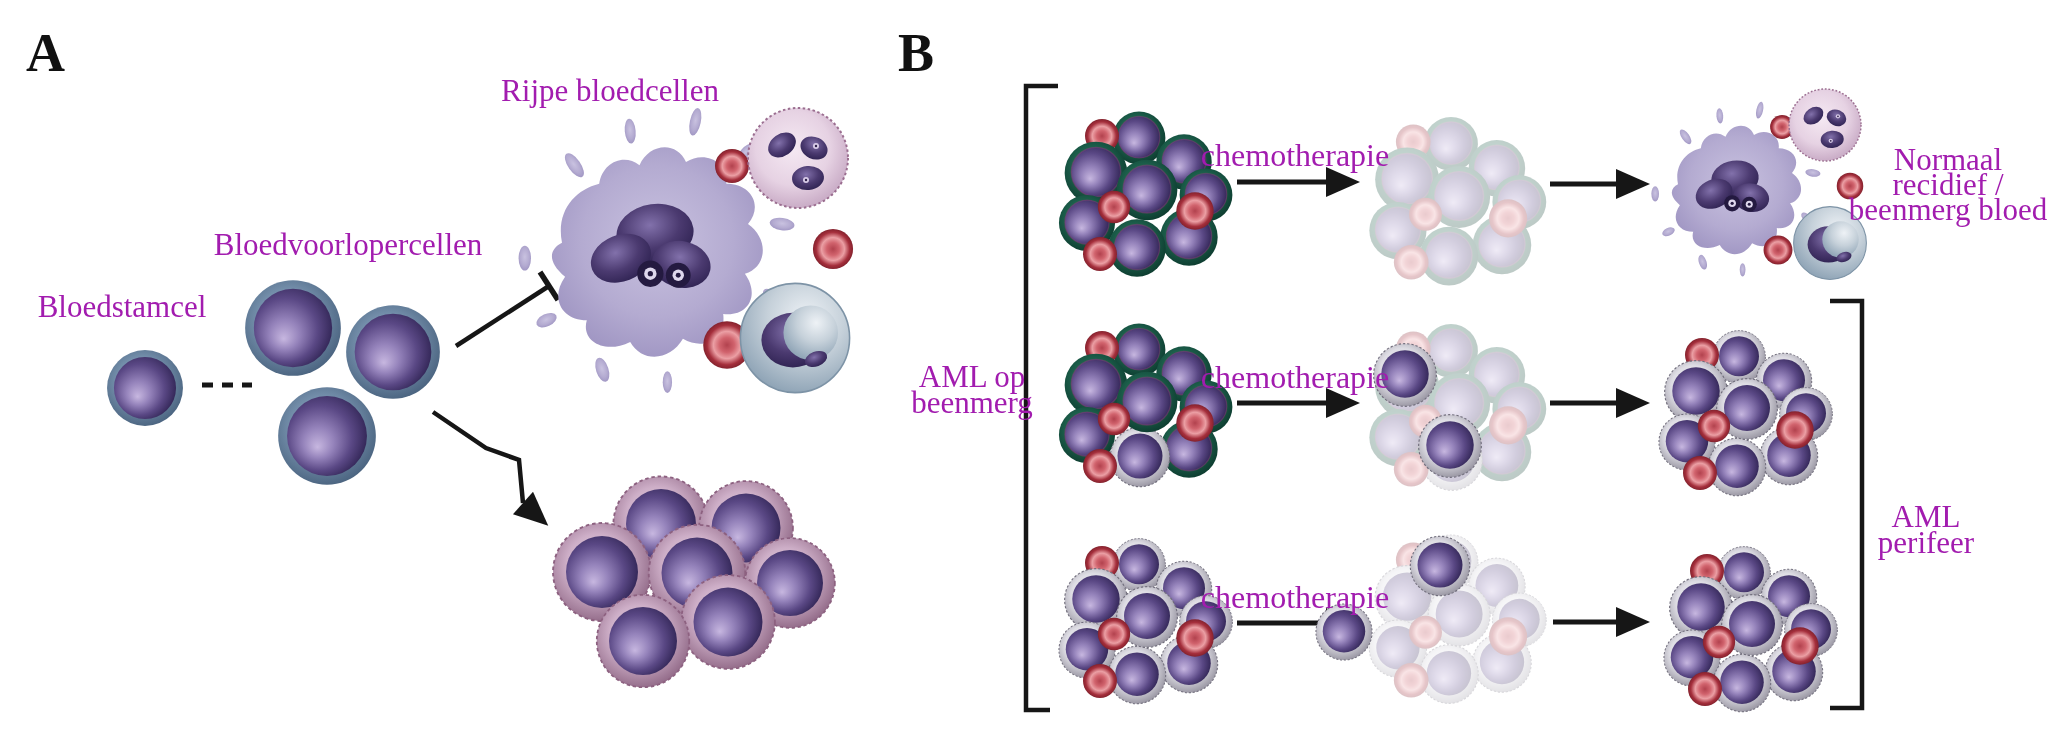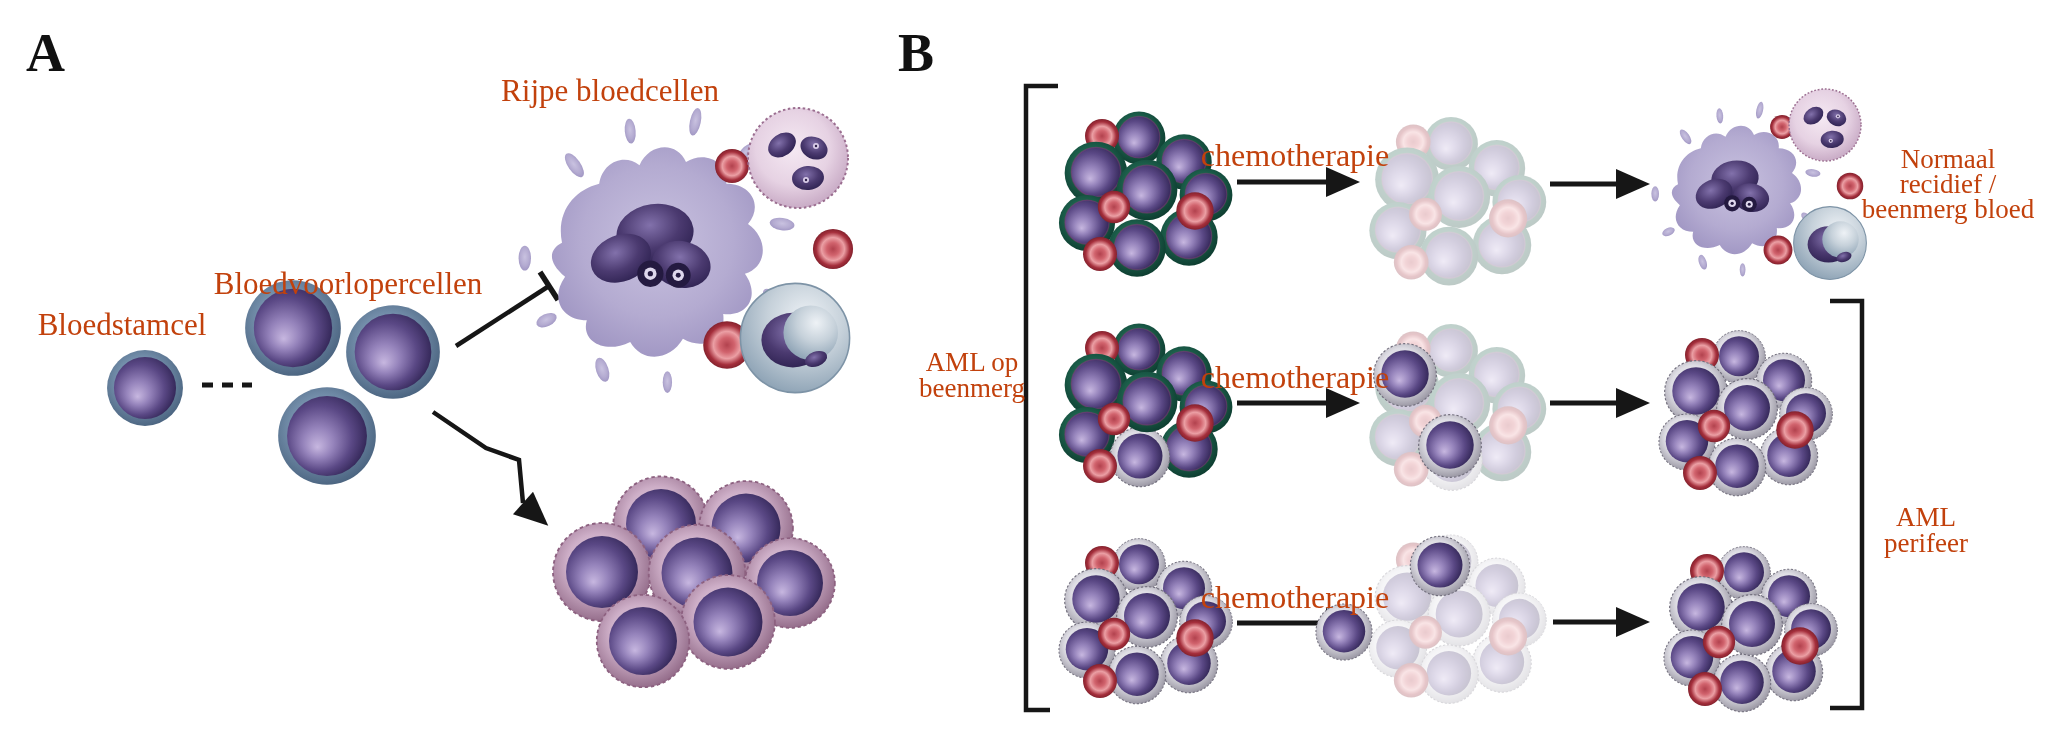--- a/index.html
+++ b/index.html
@@ -6,35 +6,35 @@
   #canvas{
     position:relative;
     width:2048px;height:741px;
     background:#ffffff;
     overflow:hidden;
     font-family:"Liberation Serif","DejaVu Serif",serif;
   }
   #art{position:absolute;left:0;top:0;width:2048px;height:741px;}
   .lbl{
     position:absolute;
-    color:#c2410c;
+    color:#a21caf;
     text-align:center;
     transform:translateX(-50%);
     white-space:nowrap;
     line-height:1.0;
   }
   .panel-letter{
     position:absolute;
     color:#111111;
     font-weight:bold;
     font-size:54px;
   }
   .lbl-a{font-size:31px;}
   .lbl-chemo{font-size:32px;}
-  .lbl-b{font-size:27px;line-height:26px;}
+  .lbl-b{font-size:31px;line-height:26px;}
 </style>
 </head>
 <body>
 
 <div id="canvas">
 
   <svg id="art" viewBox="0 0 2048 741" aria-hidden="true">
     <defs>
       <radialGradient id="sphP" cx="42%" cy="45%" r="68%" fx="38%" fy="64%">
         <stop offset="0%" stop-color="#c7b7e0"></stop>
@@ -336,28 +336,28 @@
     </g>
     <g>
       <use href="#clWhite" transform="translate(1745,628)"></use>
     </g>
   </svg>
 
   <div class="panel-letter" style="left:26px;top:22px;">A</div>
 
   <div class="lbl lbl-a" style="left:610px;top:75px;">Rijpe bloedcellen</div>
 
-  <div class="lbl lbl-a" style="left:348px;top:229px;margin-top:39px;">Bloedvoorlopercellen</div>
-
-  <div class="lbl lbl-a" style="left:122px;top:309px;">Bloedstamcel</div>
+  <div class="lbl lbl-a" style="left:348px;top:229px;">Bloedvoorlopercellen</div>
+
+  <div class="lbl lbl-a" style="left:122px;top:291px;">Bloedstamcel</div>
 
 
   <div class="panel-letter" style="left:898px;top:22px;">B</div>
 
-  <div class="lbl lbl-b" style="left:972px;top:349px;">
+  <div class="lbl lbl-b" style="left:972px;top:364px;">
     <div>AML op</div>
     <div>beenmerg</div>
   </div>
 
   <div class="lbl lbl-chemo" style="left:1295px;top:139px;">chemotherapie</div>
 
   <div class="lbl lbl-chemo" style="left:1295px;top:361px;">chemotherapie</div>
 
   <div class="lbl lbl-chemo" style="left:1295px;top:581px;">chemotherapie</div>
 

